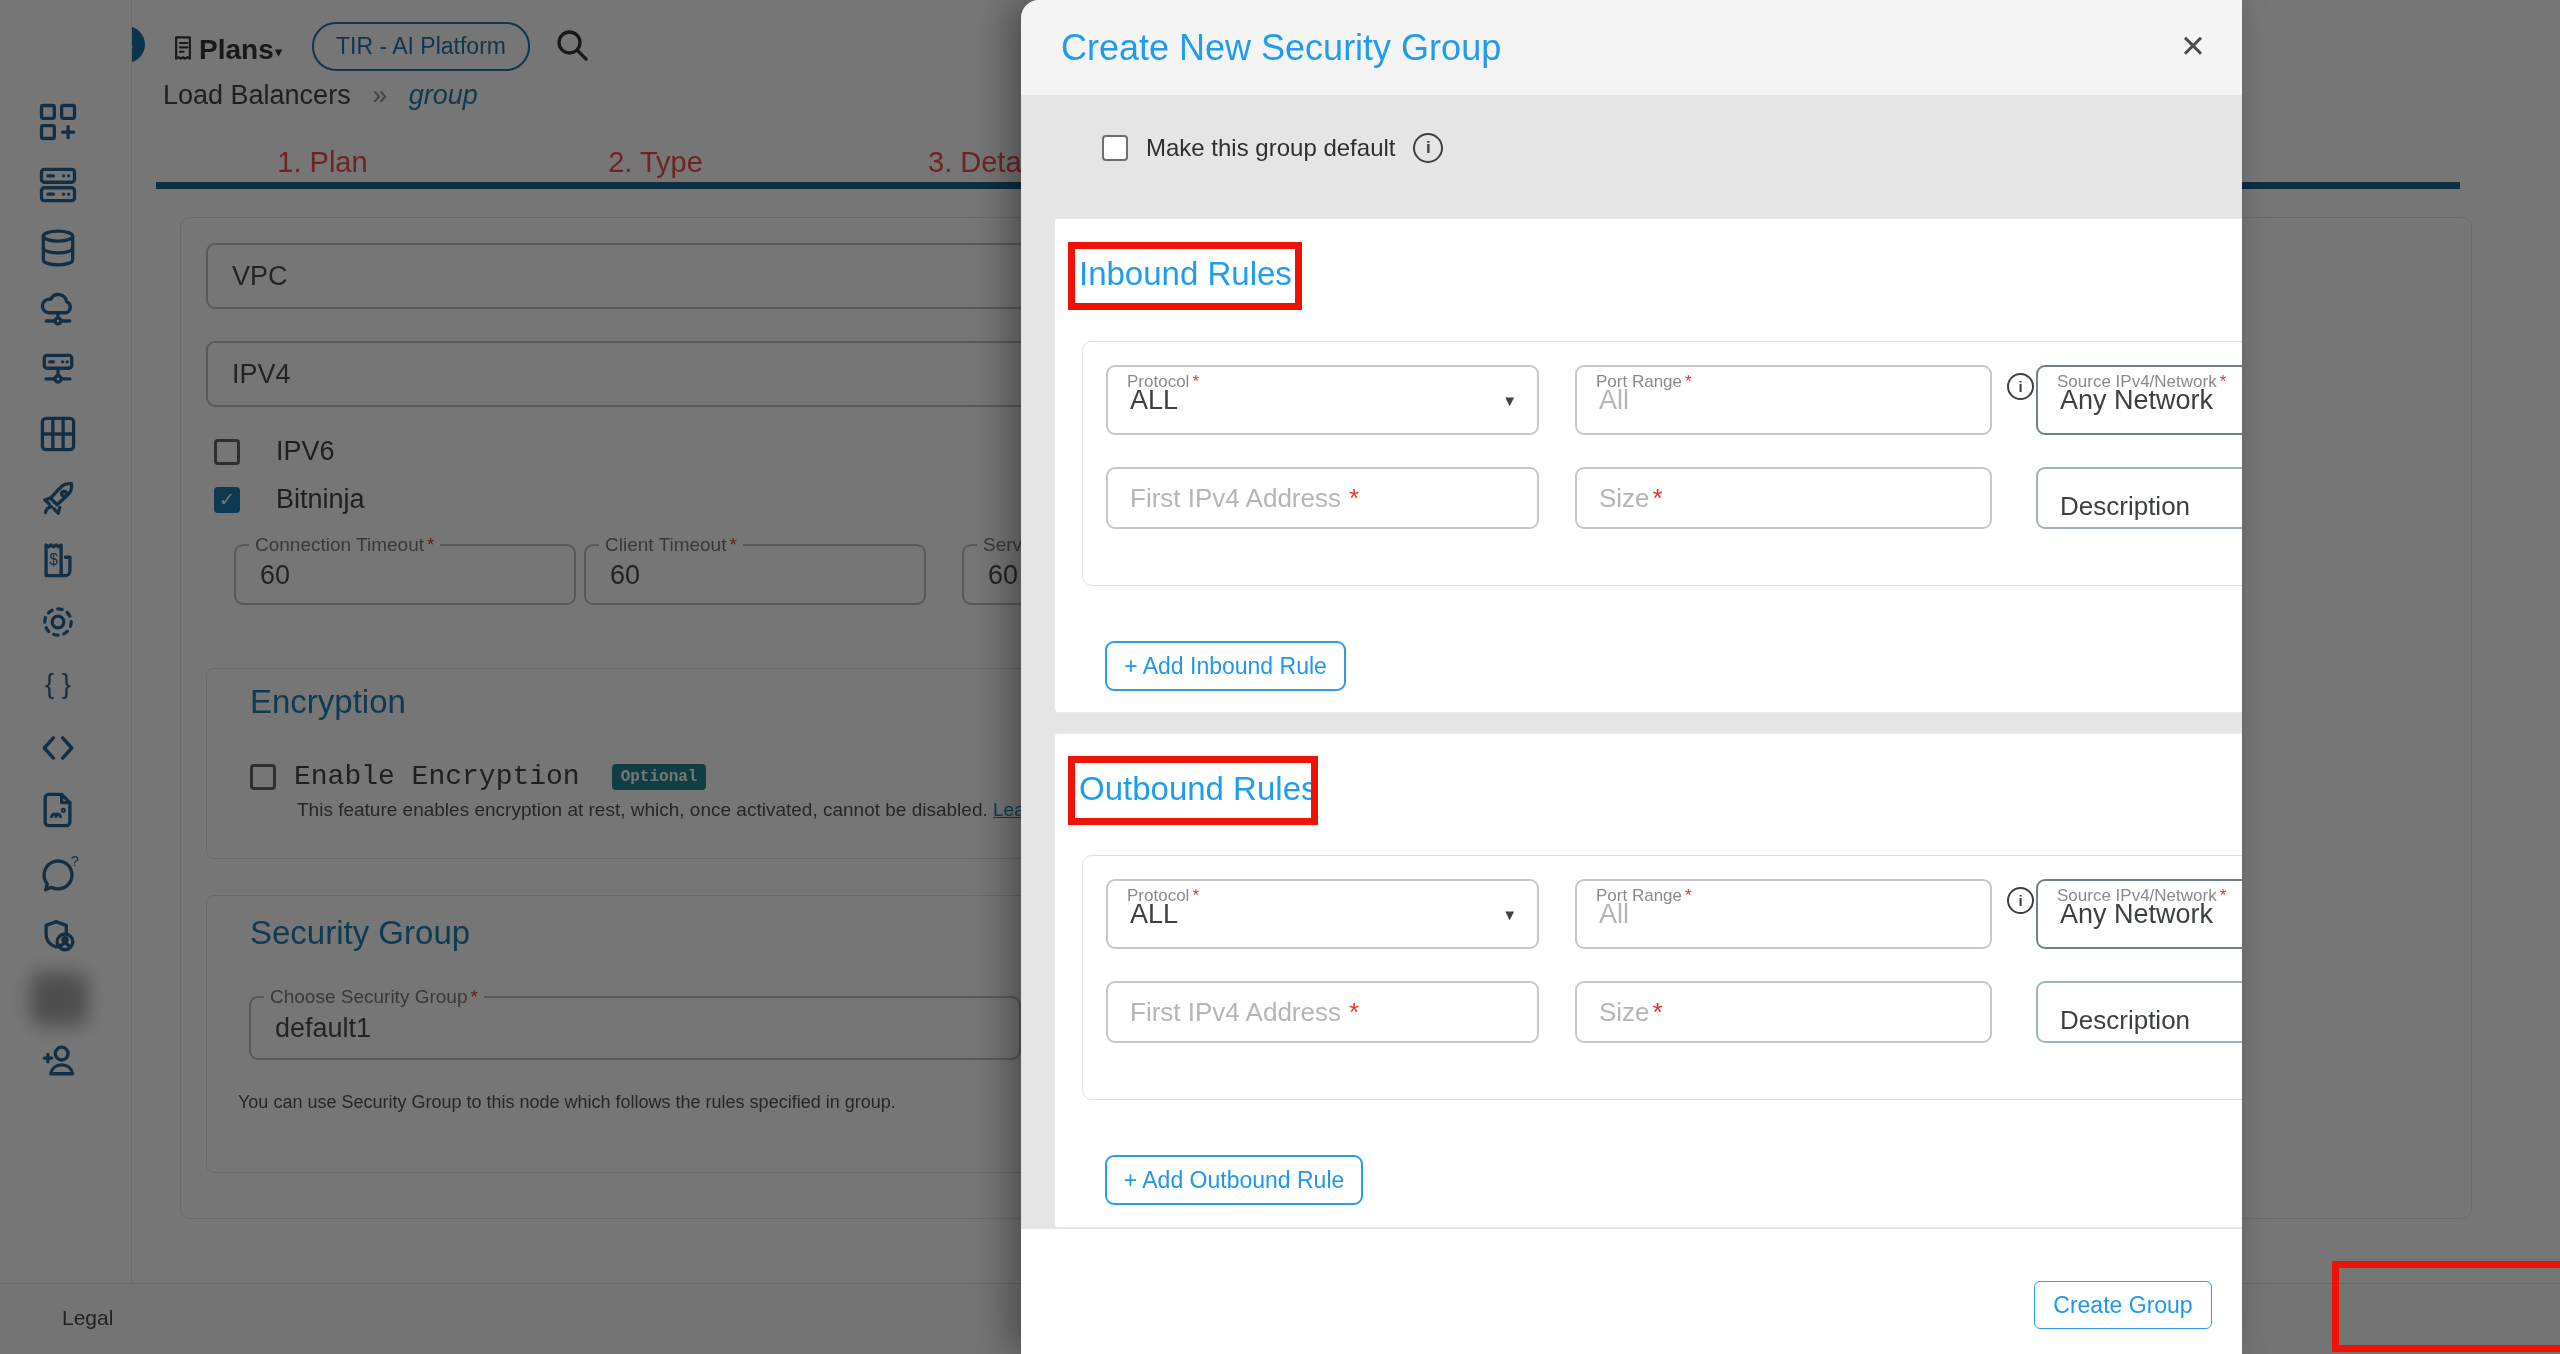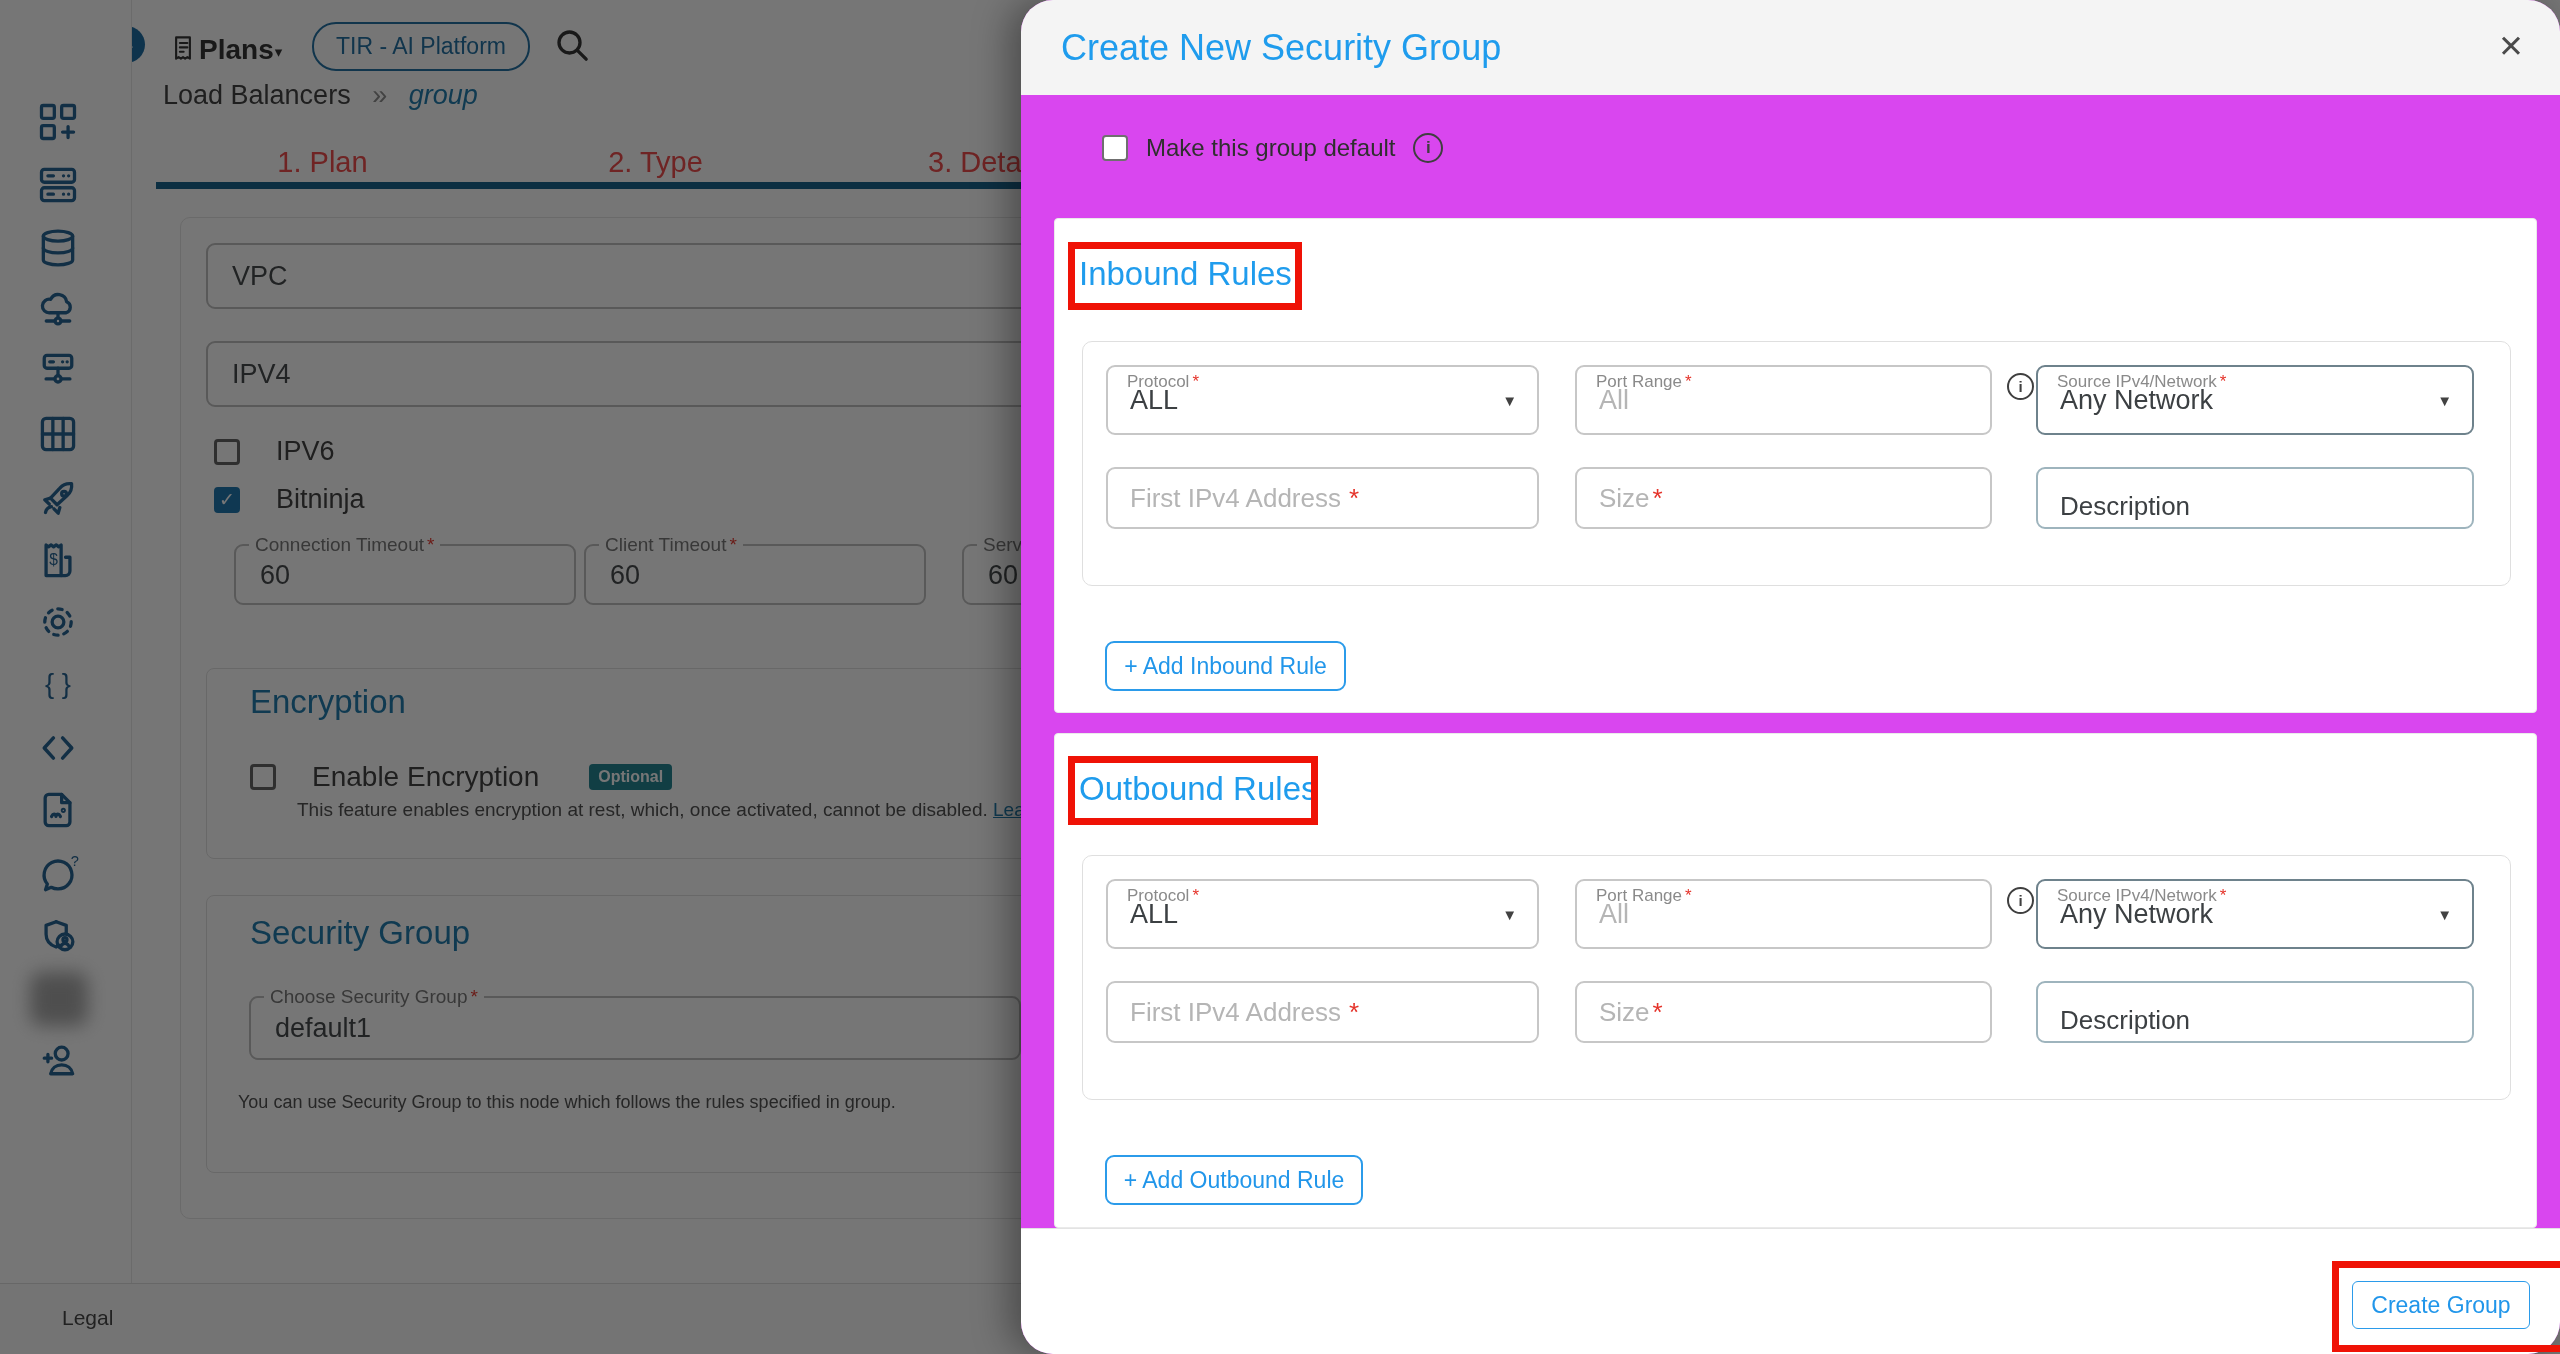--- a/index.html
+++ b/index.html
@@ -45,22 +45,22 @@
   .page-heading{position:absolute;font-size:33px;color:#1878ab;white-space:nowrap;}
   .badge{background:#1a7f8e;color:#fff;font-size:16px;font-weight:700;border-radius:4px;
          padding:4px 9px;margin-left:14px;}
   .helper-text{position:absolute;font-size:19px;color:#4a4a4a;white-space:nowrap;}
   .link{color:#1878ab;text-decoration:underline;}
   #page-footer{position:absolute;left:0;top:1283px;width:2560px;height:71px;background:#fbfbfb;
                border-top:1px solid #dcdcdc;box-sizing:border-box;}
   
   #overlay{position:absolute;left:0;top:0;width:2560px;height:1354px;background:rgba(10,10,10,0.56);z-index:10;}
   
-  #modal{position:absolute;left:1021px;top:0;width:1539px;height:1354px;background:#d946ef;z-index:20;
-         border-top-left-radius:18px;box-shadow:-12px 0 36px rgba(0,0,0,.35);overflow:hidden;border-radius:32px;}
+  #modal{position:absolute;left:1021px;top:0;width:1221px;height:1354px;background:#e5e5e5;z-index:20;
+         border-top-left-radius:18px;box-shadow:-12px 0 36px rgba(0,0,0,.35);overflow:hidden;}
   #modal-header{position:absolute;left:0;top:0;width:100%;height:95px;background:#f4f4f4;
                 border-top-left-radius:18px;}
   .modal-title{position:absolute;left:40px;top:27px;font-size:36px;font-weight:500;color:#1f9ced;white-space:nowrap;}
   .modal-close{position:absolute;right:36px;top:28px;font-size:31px;color:#4a4a4a;cursor:pointer;}
   .info-circle{border:2px solid #3f3f3f;border-radius:50%;color:#3f3f3f;display:flex;align-items:center;
                justify-content:center;font-weight:700;box-sizing:border-box;flex:none;}
   .section-card{position:absolute;left:33px;width:1483px;height:495px;border:1px solid #eaeaea;
                 border-radius:4px;box-sizing:border-box;background:#fff;}
   .section-heading{position:absolute;left:24px;top:36px;font-size:33px;color:#1f9ced;white-space:nowrap;}
   .rule-card{position:absolute;left:27px;width:1429px;height:245px;border:1px solid #dfdfdf;
@@ -272,21 +272,21 @@
     </div>
     <div class="ofield" style="left:781px;top:326px;width:340px;height:61px;">
       <span class="olabel">
           <span>Serve</span>
         </span>
       <span class="oval">60</span>
     </div>
 
     <div class="sub-card" style="left:25px;top:450px;width:1400px;height:191px;">
       <span class="page-heading" style="left:43px;top:14px;">Encryption</span>
-      <div class="cbrow" style="left:43px;top:92px;">
+      <div class="cbrow" style="left:43px;top:92px;gap:18px;font-family:Liberation Mono, monospace;">
         <span class="cb"></span>
         <span style="font-size:28px;color:#3a3a3a;">Enable Encryption</span>
         <span class="badge">Optional</span>
       </div>
       <span class="helper-text" style="left:90px;top:130px;">
         <span>This feature enables encryption at rest, which, once activated, cannot be disabled.</span>
         <span class="link">Learn more</span>
       </span>
     </div>
 

